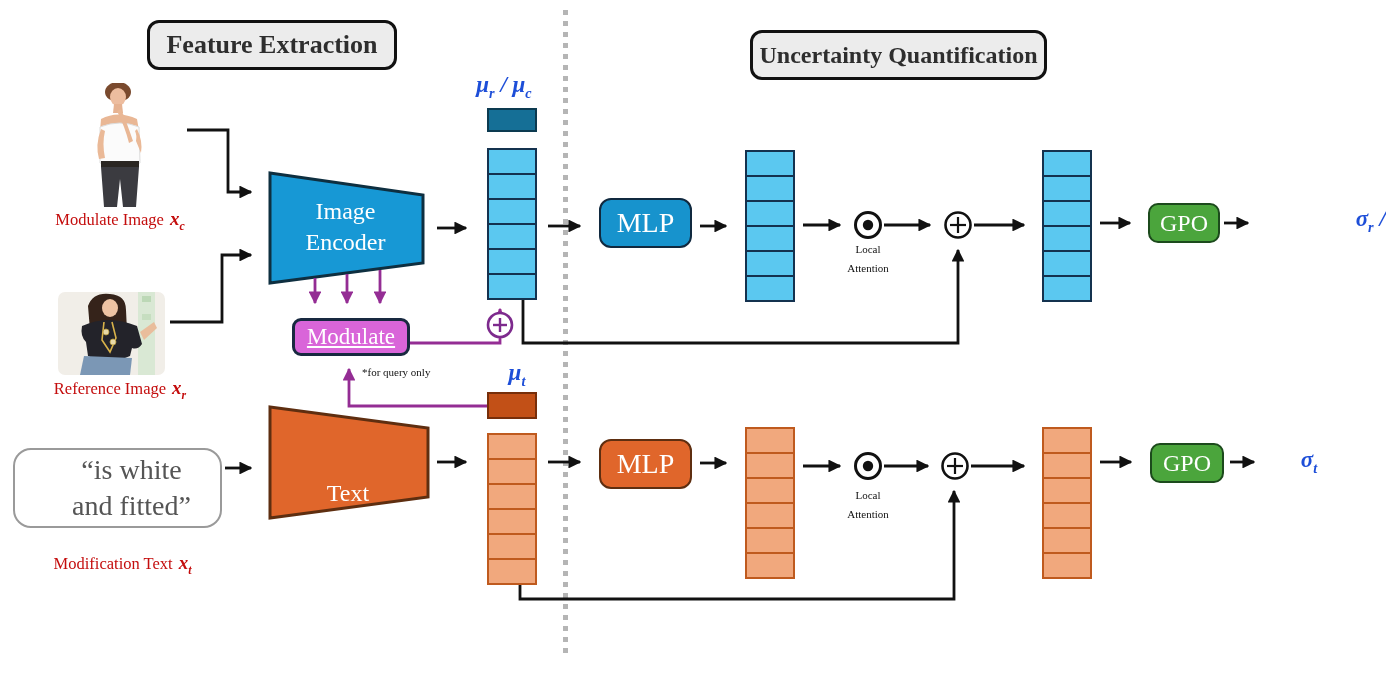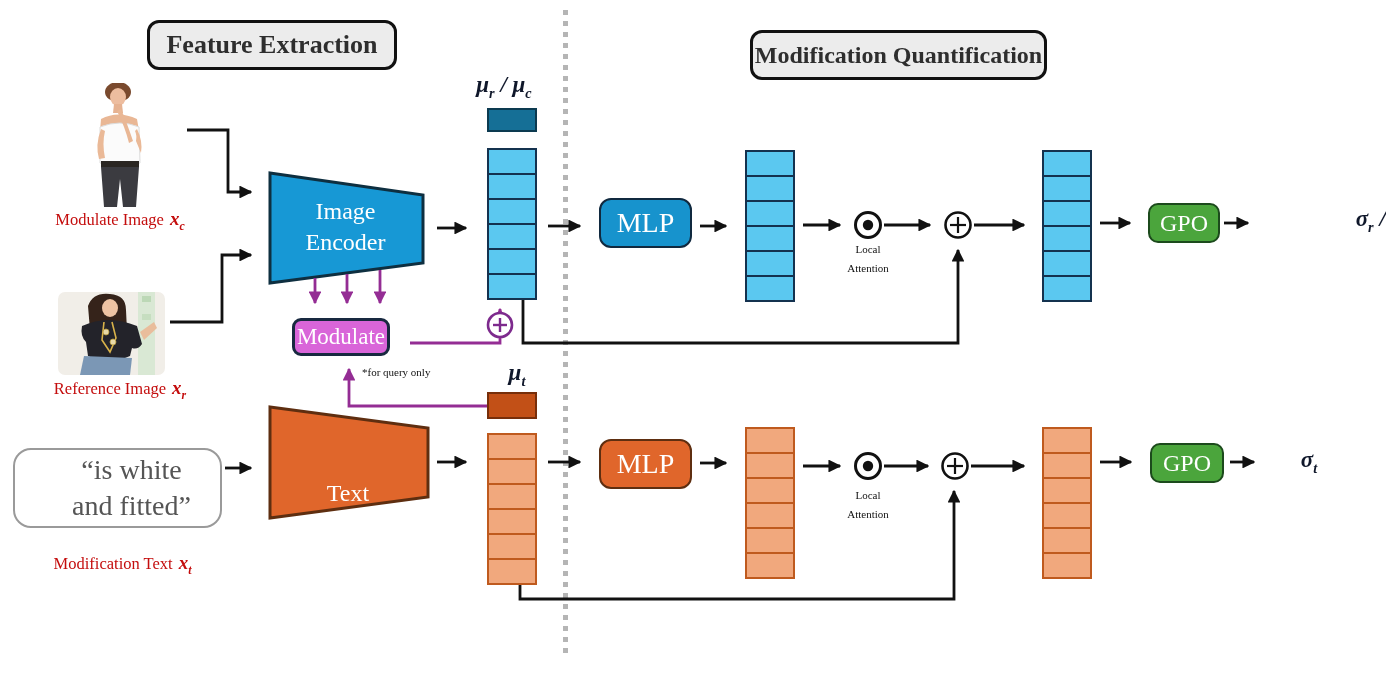--- a/index.html
+++ b/index.html
@@ -23,21 +23,21 @@
   
   .node{position:absolute;display:flex;align-items:center;justify-content:center;color:#fff;
         box-sizing:border-box;border-radius:12px;}
   .node.mlp-img{background:#1793cd;border:2.5px solid #10293f;font-size:28px;}
   .node.mlp-txt{background:#e0662b;border:2.5px solid #5e2e10;font-size:28px;}
   .node.gpo{background:#4ba53c;border:2.5px solid #1c4a1c;border-radius:10px;font-size:24px;}
   .node.modulate{background:#d965d9;border:3px solid #182940;border-radius:9px;font-size:23px;}
   
   .enclabel{position:absolute;color:#fff;text-align:center;font-size:24px;line-height:31px;}
   
-  .mathlab{position:absolute;color:#0f172a;font-weight:bold;font-style:italic;text-align:center;}
+  .mathlab{position:absolute;color:#1d4ed8;font-weight:bold;font-style:italic;text-align:center;}
   .mathlab sub, .inlab sub{font-size:0.62em;}
   
   .inlab{position:absolute;color:#c40d0d;font-size:16.5px;text-align:center;white-space:nowrap;}
   .inlab .sym{font-weight:bold;font-style:italic;font-size:19px;margin-left:6px;}
   
   .quote{position:absolute;background:#fff;border:2.5px solid #9a9a9a;border-radius:18px;
          color:#555;font-size:28px;line-height:36px;text-align:center;box-sizing:border-box;
          display:flex;flex-direction:column;justify-content:center;}
   
   .smalltxt{position:absolute;color:#111;font-size:11px;text-align:center;line-height:19px;}
@@ -123,21 +123,21 @@
       <circle cx="955" cy="466" r="12.5" fill="#fff" stroke="#111" stroke-width="2.6"></circle>
       <line x1="955" y1="458" x2="955" y2="474" stroke="#111" stroke-width="2.2"></line>
       <line x1="947" y1="466" x2="963" y2="466" stroke="#111" stroke-width="2.2"></line>
     </g>
   </svg>
 
   <div class="pill" style="left:147px;top:20px;width:250px;height:50px;font-size:26px;">
     <span>Feature Extraction</span>
   </div>
   <div class="pill" style="left:750px;top:30px;width:297px;height:50px;font-size:24px;">
-    <span>Modification Quantification</span>
+    <span>Uncertainty Quantification</span>
   </div>
 
   <svg class="photo" style="left:87px;top:83px;" width="66" height="124" viewBox="0 0 66 124">
     <rect width="66" height="124" fill="#ffffff"></rect>
     <ellipse cx="31" cy="9" rx="13" ry="10" fill="#7a4a2e"></ellipse>
     <ellipse cx="31" cy="14" rx="8" ry="9" fill="#edbd9f"></ellipse>
     <path d="M27,21 L35,21 L36,30 L26,30 Z" fill="#e6b291"></path>
     <path d="M14,36 Q31,27 50,36 L52,48 Q32,42 13,48 Z" fill="#e9b795"></path>
     <path d="M13,44 Q33,36 52,44 L53,80 Q33,86 13,80 Z" fill="#fbfbfb" stroke="#dcdcdc" stroke-width="1"></path>
     <path d="M14,46 Q8,62 12,76 L18,75 Q15,60 18,48 Z" fill="#eab997"></path>
@@ -186,21 +186,21 @@
 
   <div class="enclabel" style="left:278px;top:196px;width:135px;">
     <div>Image</div>
     <div>Encoder</div>
   </div>
   <div class="enclabel" style="left:278px;top:430px;width:140px;margin-top:48px;">
     <div>Text</div>
     <div>Encoder</div>
   </div>
 
-  <div class="node modulate" style="left:292px;top:318px;width:98px;height:38px;">
+  <div class="node modulate" style="left:292px;top:318px;width:118px;height:38px;text-decoration:underline;">
     <span>Modulate</span>
   </div>
   <div class="smalltxt" style="left:362px;top:363px;width:120px;text-align:left;">
     <span>*for query only</span>
   </div>
 
   <div class="mathlab" style="left:437px;top:72px;width:134px;font-size:23px;">
     <span>μ</span><sub>r</sub><span> / </span><span>μ</span><sub>c</sub>
   </div>
   <div class="muslot img" style="left:487px;top:108px;height:24px;"></div>

